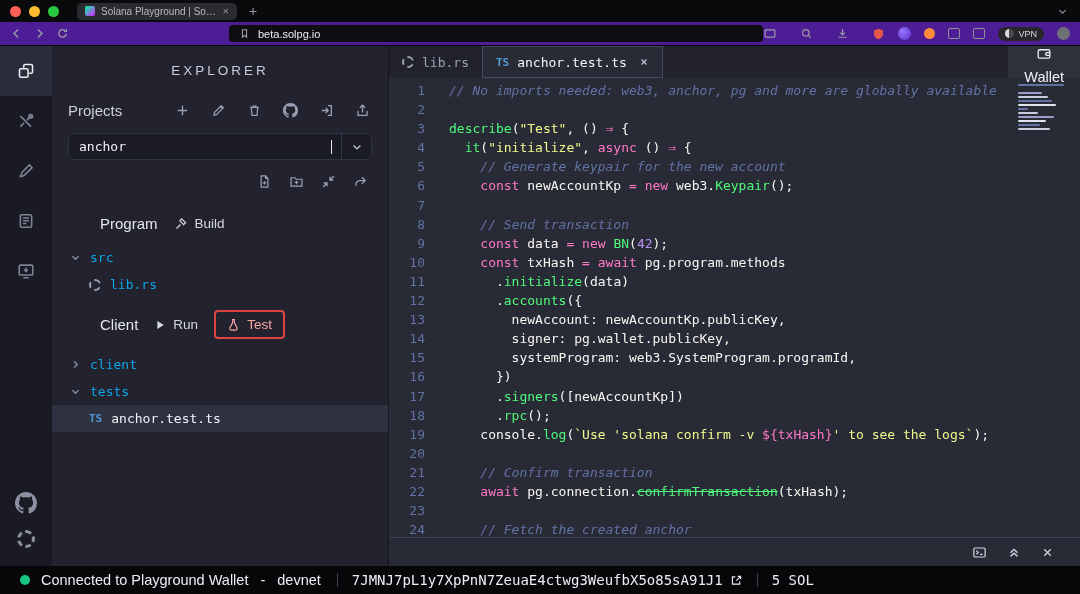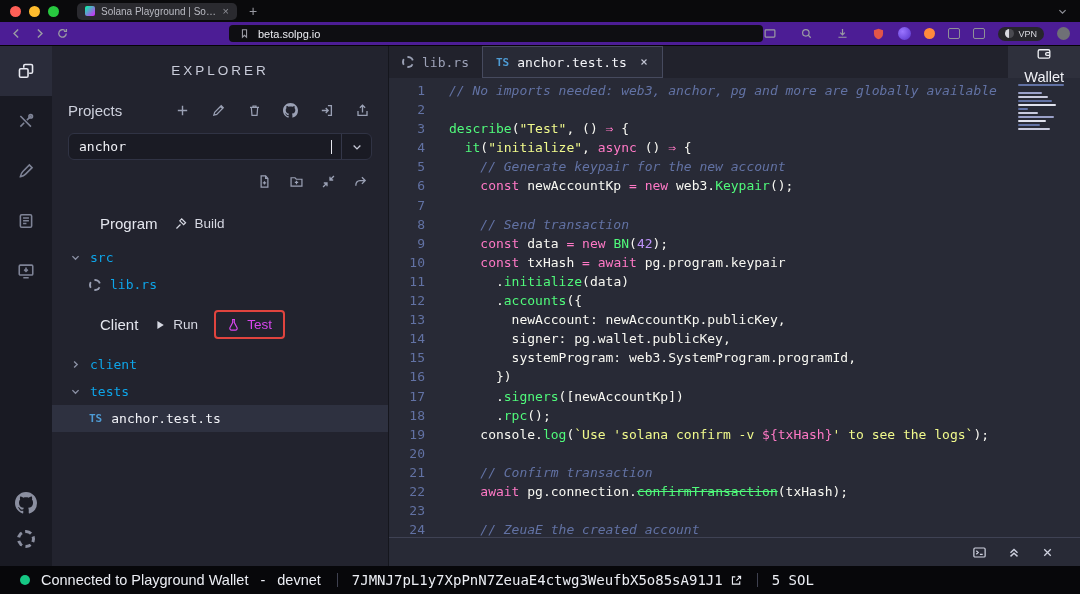--- a/index.html
+++ b/index.html
@@ -49,21 +49,21 @@
   .proj-row { display:flex; align-items:center; padding:0 18px 12px 16px; }
   .proj-label { font-size:15px; color:#ced1dd; }
   .proj-icons { margin-left:auto; display:flex; gap:21px; color:#9aa0b4; align-items:center; }
   .proj-select { margin:2px 16px 12px; height:27px; background:#1a1b24; border:1px solid #303344; border-radius:6px; display:flex; align-items:center; padding-left:10px; color:#f0f1f6; font-size:13px;text-align:center; }
   .sel-cursor { width:1.5px; height:14px; background:#e8e9f0; margin-left:auto; margin-right:9px; }
   .sel-chev { border-left:1px solid #343749; height:100%; width:30px; display:flex; align-items:center; justify-content:center; color:#c6c9d6; }
   .fileops { display:flex; justify-content:flex-end; gap:17px; padding:2px 20px 14px; color:#9aa0b4; }
   .section-row { display:flex; align-items:center; padding:12px 18px 12px 16px; gap:16px; }
   .section-label { font-size:15px; color:#e4e6ee;margin-left:32px; }
   .mini-btn { display:flex; align-items:center; gap:7px; color:#d6d8e2; font-size:13.5px; }
-  .test-btn { display:flex; align-items:center; gap:7px; color:#d946ef; font-size:13.5px; border:2px solid #e0443e; border-radius:4px; padding:5px 11px; }
+  .test-btn { display:flex; align-items:center; gap:7px; color:#fca5a5; font-size:13.5px; border:2px solid #e0443e; border-radius:4px; padding:5px 11px; }
   .tree-row { height:27px; display:flex; align-items:center; gap:9px; padding-left:18px; font-family:"DejaVu Sans Mono", monospace; font-size:13px; color:#0ea5e9; }
   .tree-row.file { padding-left:37px; }
   .tree-row.selected { background:#2e3140; color:#f2f3f8; }
   .ts-badge { font-family:"DejaVu Sans Mono", monospace; font-weight:bold; font-size:11px; color:#4e9bd4; }
   .chev { color:#8b90a4; display:flex; }
 
   
   .editor { flex:1; display:flex; flex-direction:column; min-width:0; border-left:1px solid #15161d; }
   .tabbar { height:32px; background:#21222c; display:flex; align-items:stretch; flex-shrink:0; }
   .etab { display:flex; align-items:center; gap:8px; padding:0 13px; font-family:"DejaVu Sans Mono", monospace; font-size:13px; color:#9da2b8; }
@@ -402,35 +402,35 @@
         <div>
             <div class="code-line"><span class="ln">1</span><span><span class="tk-c">// No imports needed: web3, anchor, pg and more are globally available</span></span></div>
             <div class="code-line"><span class="ln">2</span><span></span></div>
             <div class="code-line"><span class="ln">3</span><span><span class="tk-f">describe</span><span class="tk-p">(</span><span class="tk-s">"Test"</span><span class="tk-p">, () </span><span class="tk-o">⇒</span><span class="tk-p"> {</span></span></div>
             <div class="code-line"><span class="ln">4</span><span><span class="tk-p">  </span><span class="tk-f">it</span><span class="tk-p">(</span><span class="tk-s">"initialize"</span><span class="tk-p">, </span><span class="tk-k">async</span><span class="tk-p"> () </span><span class="tk-o">⇒</span><span class="tk-p"> {</span></span></div>
             <div class="code-line"><span class="ln">5</span><span><span class="tk-p">    </span><span class="tk-c">// Generate keypair for the new account</span></span></div>
             <div class="code-line"><span class="ln">6</span><span><span class="tk-p">    </span><span class="tk-k">const</span><span class="tk-p"> newAccountKp </span><span class="tk-o">=</span><span class="tk-p"> </span><span class="tk-k">new</span><span class="tk-p"> web3.</span><span class="tk-f">Keypair</span><span class="tk-p">();</span></span></div>
             <div class="code-line"><span class="ln">7</span><span></span></div>
             <div class="code-line"><span class="ln">8</span><span><span class="tk-p">    </span><span class="tk-c">// Send transaction</span></span></div>
             <div class="code-line"><span class="ln">9</span><span><span class="tk-p">    </span><span class="tk-k">const</span><span class="tk-p"> data </span><span class="tk-o">=</span><span class="tk-p"> </span><span class="tk-k">new</span><span class="tk-p"> </span><span class="tk-f">BN</span><span class="tk-p">(</span><span class="tk-n">42</span><span class="tk-p">);</span></span></div>
-            <div class="code-line"><span class="ln">10</span><span><span class="tk-p">    </span><span class="tk-k">const</span><span class="tk-p"> txHash </span><span class="tk-o">=</span><span class="tk-p"> </span><span class="tk-k">await</span><span class="tk-p"> pg.program.keypair</span></span></div>
+            <div class="code-line"><span class="ln">10</span><span><span class="tk-p">    </span><span class="tk-k">const</span><span class="tk-p"> txHash </span><span class="tk-o">=</span><span class="tk-p"> </span><span class="tk-k">await</span><span class="tk-p"> pg.program.methods</span></span></div>
             <div class="code-line"><span class="ln">11</span><span><span class="tk-p">      .</span><span class="tk-f">initialize</span><span class="tk-p">(data)</span></span></div>
             <div class="code-line"><span class="ln">12</span><span><span class="tk-p">      .</span><span class="tk-f">accounts</span><span class="tk-p">({</span></span></div>
             <div class="code-line"><span class="ln">13</span><span><span class="tk-p">        newAccount: newAccountKp.publicKey,</span></span></div>
             <div class="code-line"><span class="ln">14</span><span><span class="tk-p">        signer: pg.wallet.publicKey,</span></span></div>
             <div class="code-line"><span class="ln">15</span><span><span class="tk-p">        systemProgram: web3.SystemProgram.programId,</span></span></div>
             <div class="code-line"><span class="ln">16</span><span><span class="tk-p">      })</span></span></div>
             <div class="code-line"><span class="ln">17</span><span><span class="tk-p">      .</span><span class="tk-f">signers</span><span class="tk-p">([newAccountKp])</span></span></div>
             <div class="code-line"><span class="ln">18</span><span><span class="tk-p">      .</span><span class="tk-f">rpc</span><span class="tk-p">();</span></span></div>
             <div class="code-line"><span class="ln">19</span><span><span class="tk-p">    console.</span><span class="tk-f">log</span><span class="tk-p">(</span><span class="tk-s">`Use 'solana confirm -v </span><span class="tk-i">${txHash}</span><span class="tk-s">' to see the logs`</span><span class="tk-p">);</span></span></div>
             <div class="code-line"><span class="ln">20</span><span></span></div>
             <div class="code-line"><span class="ln">21</span><span><span class="tk-p">    </span><span class="tk-c">// Confirm transaction</span></span></div>
             <div class="code-line"><span class="ln">22</span><span><span class="tk-p">    </span><span class="tk-k">await</span><span class="tk-p"> pg.connection.</span><span class="tk-d">confirmTransaction</span><span class="tk-p">(txHash);</span></span></div>
             <div class="code-line"><span class="ln">23</span><span></span></div>
-            <div class="code-line"><span class="ln">24</span><span><span class="tk-p">    </span><span class="tk-c">// ZeuaE the created account</span></span></div>
+            <div class="code-line"><span class="ln">24</span><span><span class="tk-p">    </span><span class="tk-c">// Fetch the created anchor</span></span></div>
           </div>
         <div class="minimap">
           <i style="width:46px;background:#6272a4"></i>
           <i style="width:0"></i>
           <i style="width:24px;background:#9aa0c8"></i>
           <i style="width:30px;background:#c8cade"></i>
           <i style="width:34px;background:#6272a4"></i>
           <i style="width:38px;background:#e0e2ee"></i>
           <i style="width:10px;background:#6272a4"></i>
           <i style="width:20px;background:#c8cade"></i>

